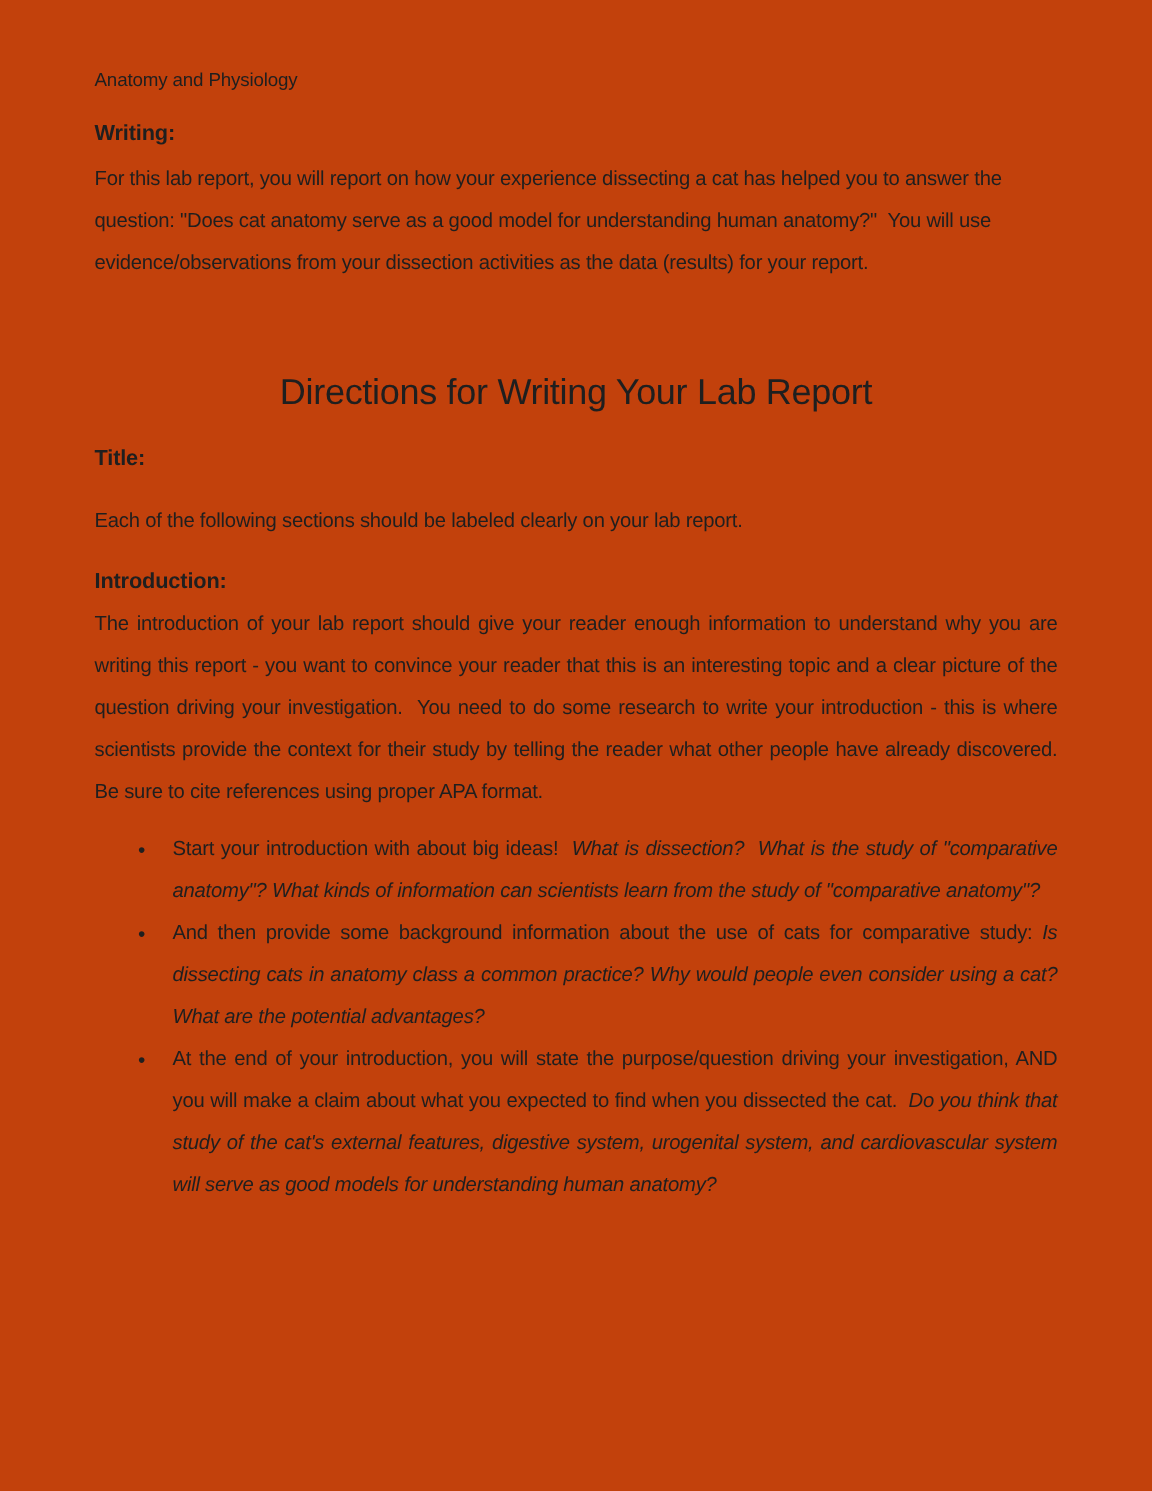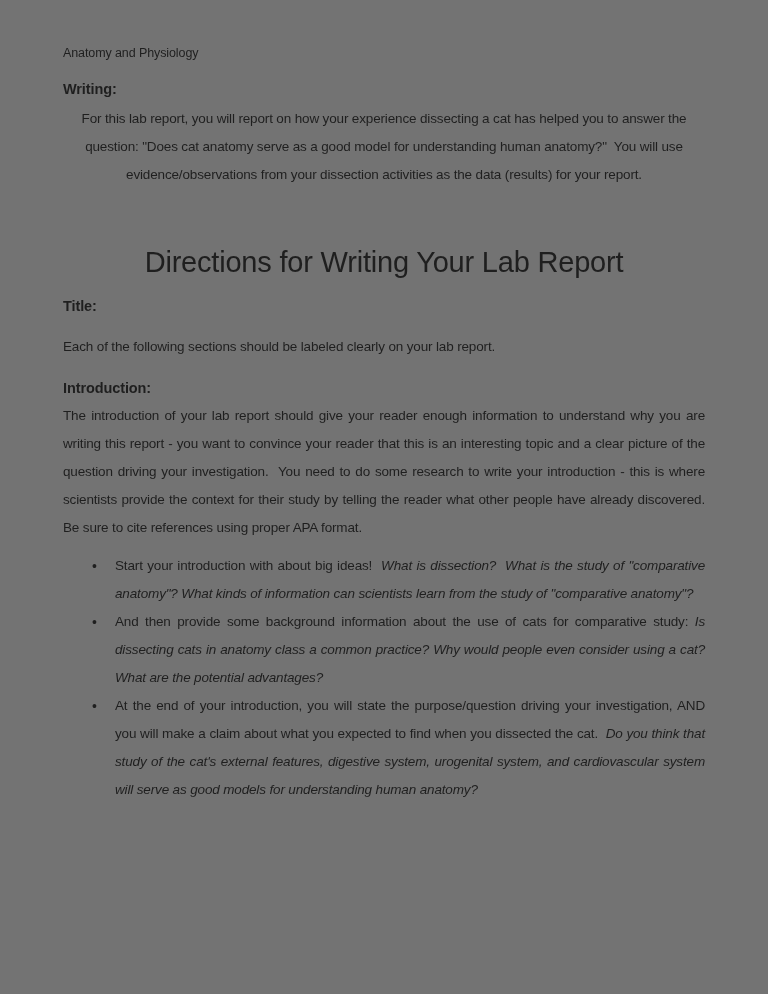--- a/index.html
+++ b/index.html
@@ -4,21 +4,21 @@
 <style>
   html, body {
     margin: 0;
     padding: 0;
     background: #ffffff;
   }
   .page {
     position: relative;
     width: 768px;
     height: 994px;
-    background: #737373;
+    background: #c2410c;
     box-sizing: border-box;
     padding: 0 63px;
     overflow: hidden;
     font-family: "Liberation Sans", sans-serif;
     color: #1f1f1f;
   }
   .doc-header {
     margin-top: 45px;
     font-size: 12.5px;
     line-height: 17px;
@@ -40,25 +40,25 @@
     letter-spacing: -0.1px;
   }
   .para {
     font-size: 13.5px;
     line-height: 28px;
     letter-spacing: -0.15px;
     white-space: pre-wrap;
   }
   .purpose-para {
     margin-top: 5px;
-    text-align: center;
+    text-align: left;
   }
   .directions-heading {
     margin-top: 58px;
-    font-size: 29px;
+    font-size: 24px;
     line-height: 30px;
     text-align: center;
     font-weight: normal;
     letter-spacing: -0.2px;
   }
   .label-title { margin-top: 19px; }
   .p-cover { margin-top: 21px; }
   .p-sections { margin-top: 16px; }
   .label-intro { margin-top: 17px; }
   .intro-para {

